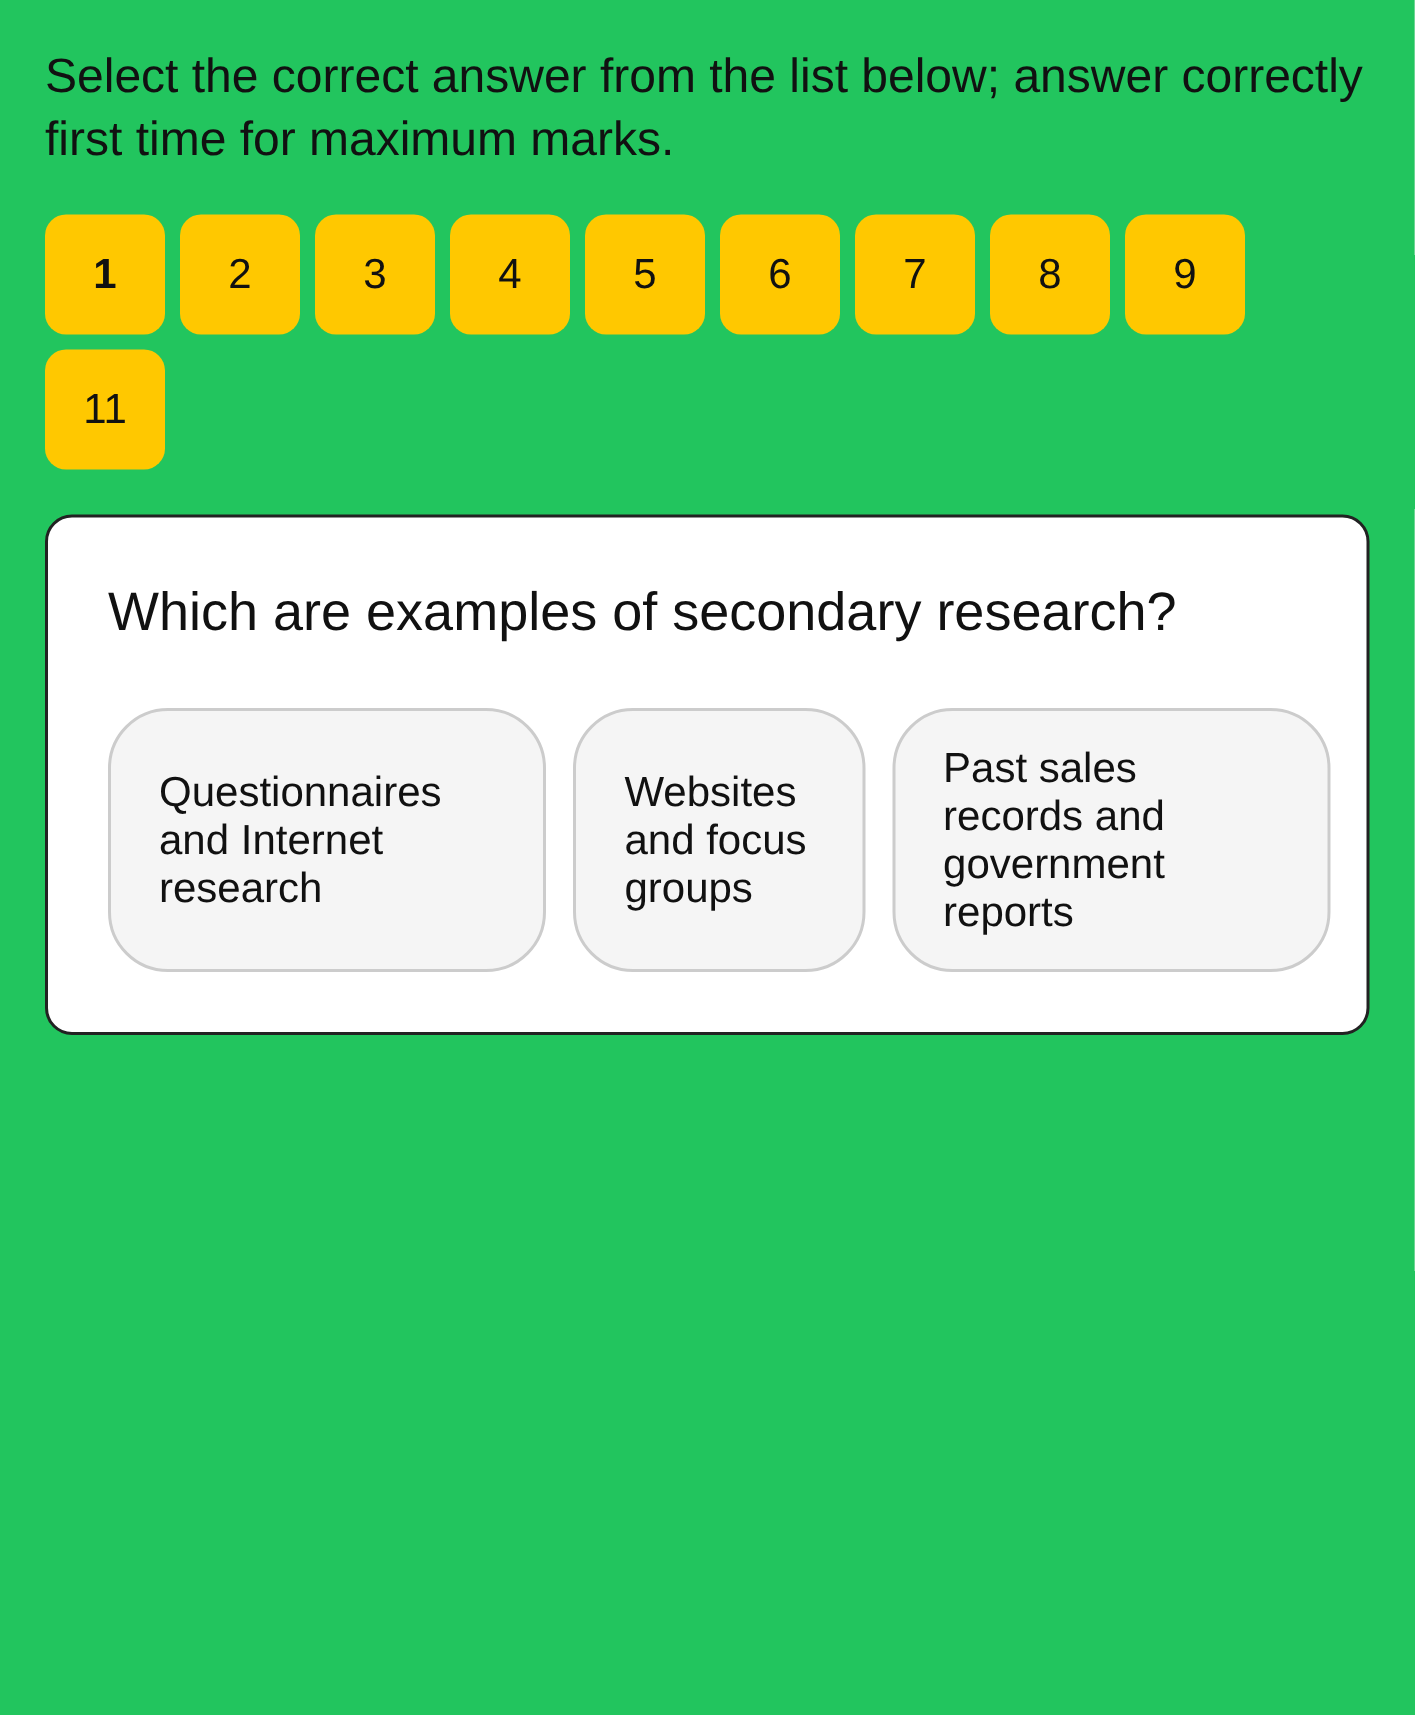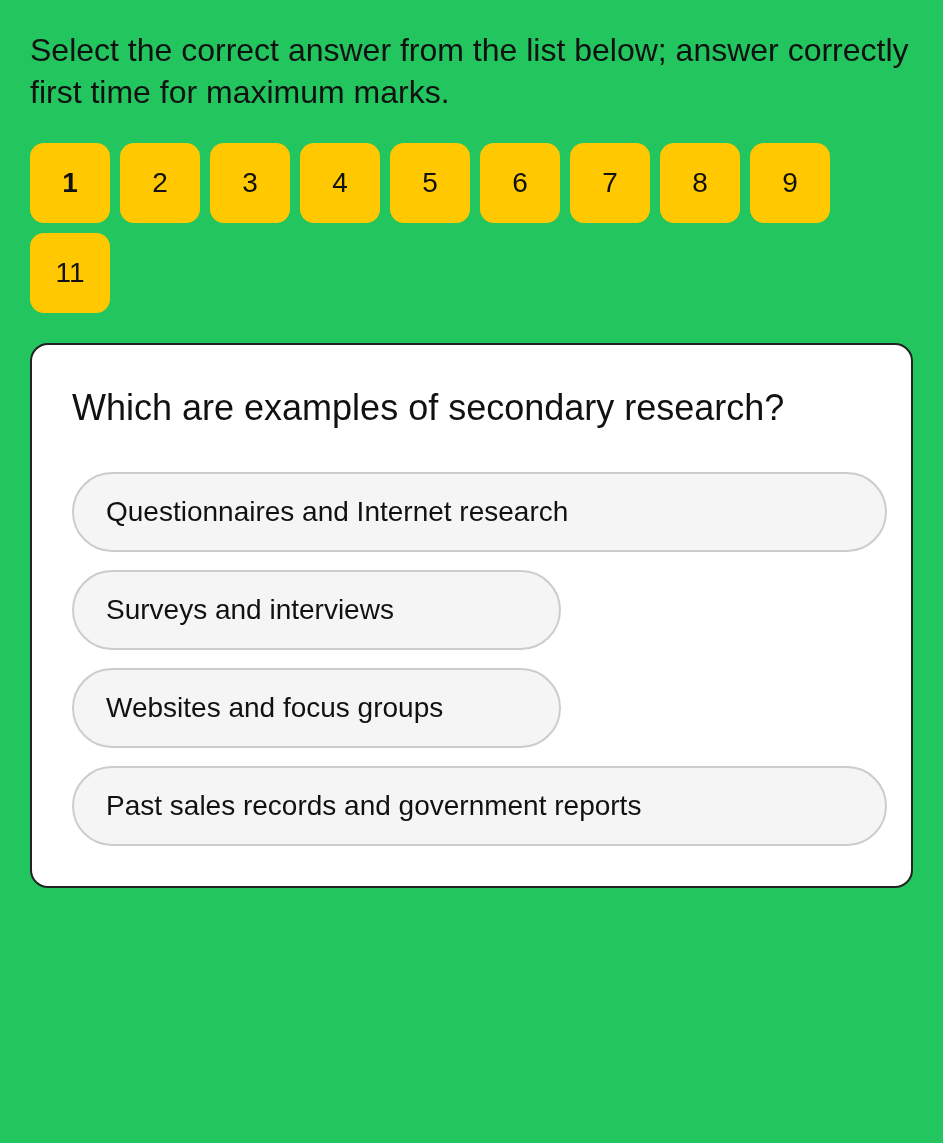--- a/index.html
+++ b/index.html
@@ -66,21 +66,21 @@
     .question-title {
       font-size: 36px;
       font-weight: 400;
       color: #111;
       line-height: 1.3;
       margin-bottom: 40px;
     }
 
     .answer-options {
       display: flex;
-      flex-direction: column;
+      flex-direction: row;
       gap: 18px;
     }
 
     .answer-btn {
       background-color: #f5f5f5;
       border: 2px solid #ccc;
       border-radius: 40px;
       padding: 22px 32px;
       font-size: 28px;
       font-weight: 400;
@@ -124,19 +124,18 @@
       <button class="number-btn">9</button>
       <button class="number-btn">11</button>
     </div>
 
   <div class="question-card">
     <h2 class="question-title">Which are examples of secondary research?</h2>
 
     <div class="answer-options">
 
     <button class="answer-btn wide">Questionnaires and Internet research</button>
-        <button class="answer-btn medium">Surveys and interviews</button>
         <button class="answer-btn medium">Websites and focus groups</button>
         <button class="answer-btn wide">Past sales records and government reports</button>
       </div>
   </div>
 
 </div>
 
 </body></html>

